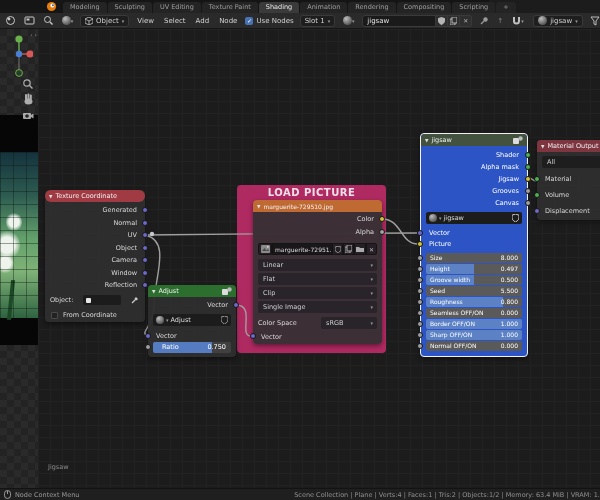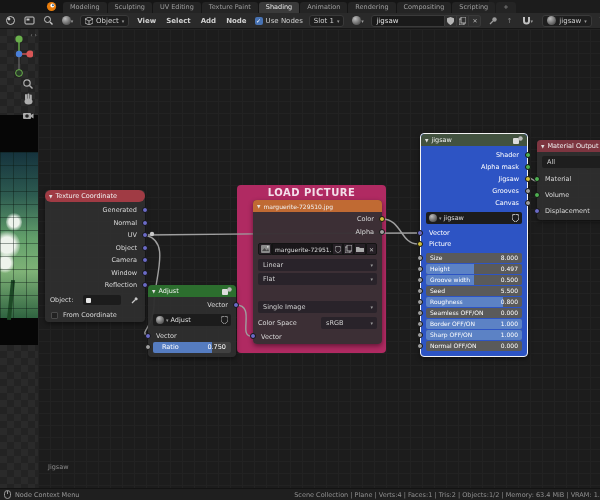--- a/index.html
+++ b/index.html
@@ -17,21 +17,21 @@
   .wtab.active{background:#3a3a3a;color:#e8e8e8;}
   #blender-logo{width:11px;height:11px;margin:0 6px 1px 4px;flex:none;}
   #topbar-corner{margin-left:auto;margin-right:3px;margin-bottom:2px;width:7px;height:7px;
                  background:#5a5a5a;border-radius:2px;}
 
   
   #toolbar{position:absolute;left:0;top:13px;width:600px;height:16px;background:#2a2a2a;
            border-bottom:1px solid #161616;display:flex;align-items:center;gap:6px;
            padding:0 4px;font-size:7px;color:#d2d2d2;white-space:nowrap;}
   .tb-icon{width:13px;height:12px;display:flex;align-items:center;justify-content:center;flex:none;}
-  .menu-item{padding:0 2px;color:#d2d2d2;font-weight:bold;}
+  .menu-item{padding:0 2px;color:#d2d2d2;}
   .pill{background:#1e1e1e;border:1px solid #3a3a3a;border-radius:3px;height:12px;
         display:flex;align-items:center;padding:0 4px;gap:3px;}
   .chev{font-size:5px;color:#9a9a9a;}
   .checkbox{width:8px;height:8px;background:#4772b3;border-radius:2px;color:#fff;font-size:6px;
             line-height:8px;text-align:center;}
   .ball{width:9px;height:9px;border-radius:50%;
         background:radial-gradient(circle at 35% 30%,#bdbdbd,#5c5c5c 70%);}
   .name-field{background:#1a1a1a;border:1px solid #3a3a3a;border-radius:3px 0 0 3px;height:12px;
               width:74px;display:flex;align-items:center;padding:0 4px;color:#e3e3e3;}
   .mini-btn{background:#2f2f2f;border:1px solid #3a3a3a;border-left:none;height:12px;width:12px;
@@ -418,20 +418,24 @@
       <span class="seg" style="width:11px;border-radius:0 2px 2px 0;color:#bbb;font-size:6px">✕</span>
     </div>
     <div class="ddrow" style="top:59px">
       <span>Linear</span>
       <span class="chev">▾</span>
     </div>
     <div class="ddrow" style="top:73px">
       <span>Flat</span>
       <span class="chev">▾</span>
     </div>
+    <div class="ddrow" style="top:87px">
+      <span>Clip</span>
+      <span class="chev">▾</span>
+    </div>
     <div class="ddrow" style="top:101px">
       <span>Single Image</span>
       <span class="chev">▾</span>
     </div>
     <div class="nrow" style="top:117px;height:12px">
       <span class="l-lab" style="left:5px">Color Space</span>
       <span class="ddrow" style="left:auto;top:0;right:5px;width:56px">
         <span>sRGB</span>
         <span class="chev">▾</span>
       </span>

